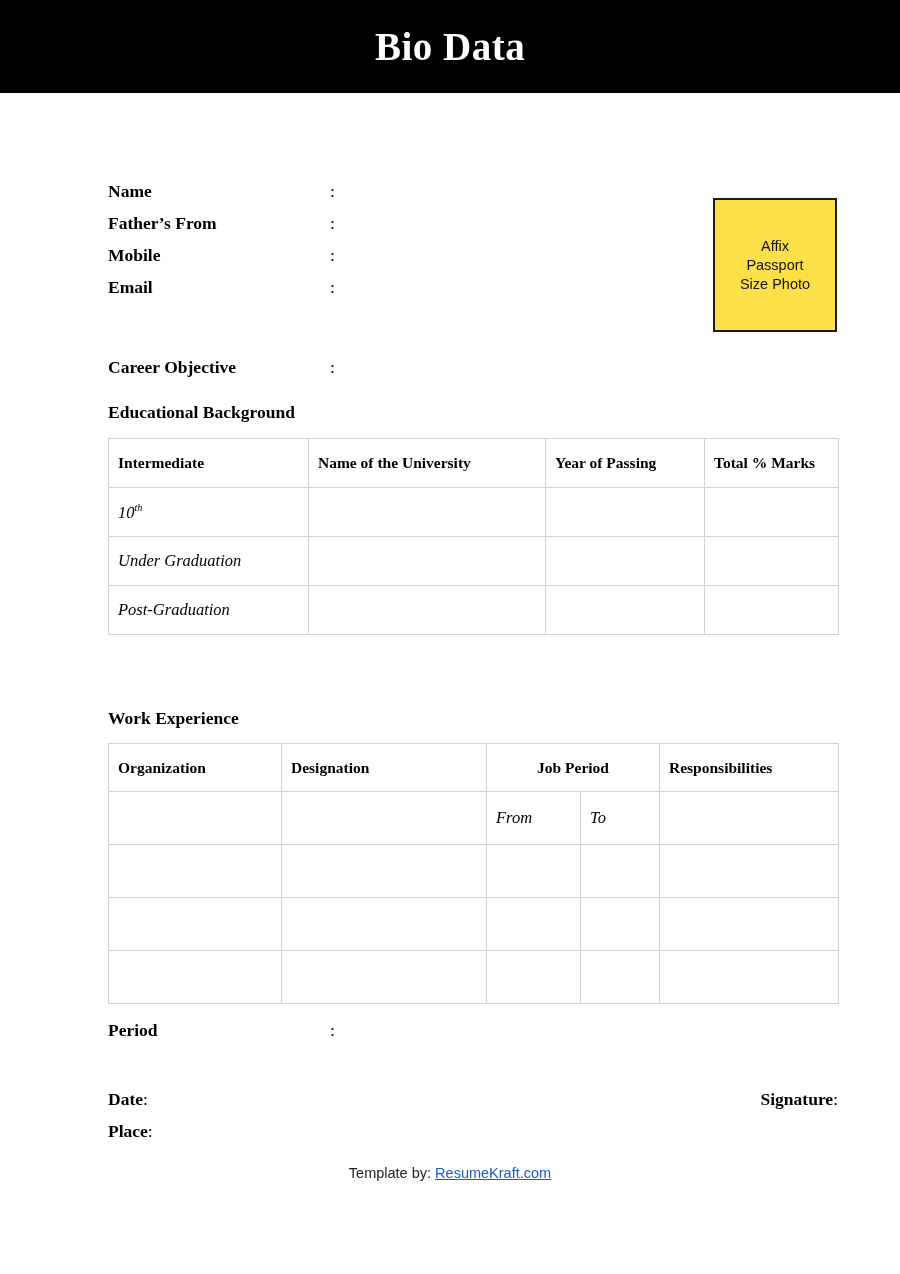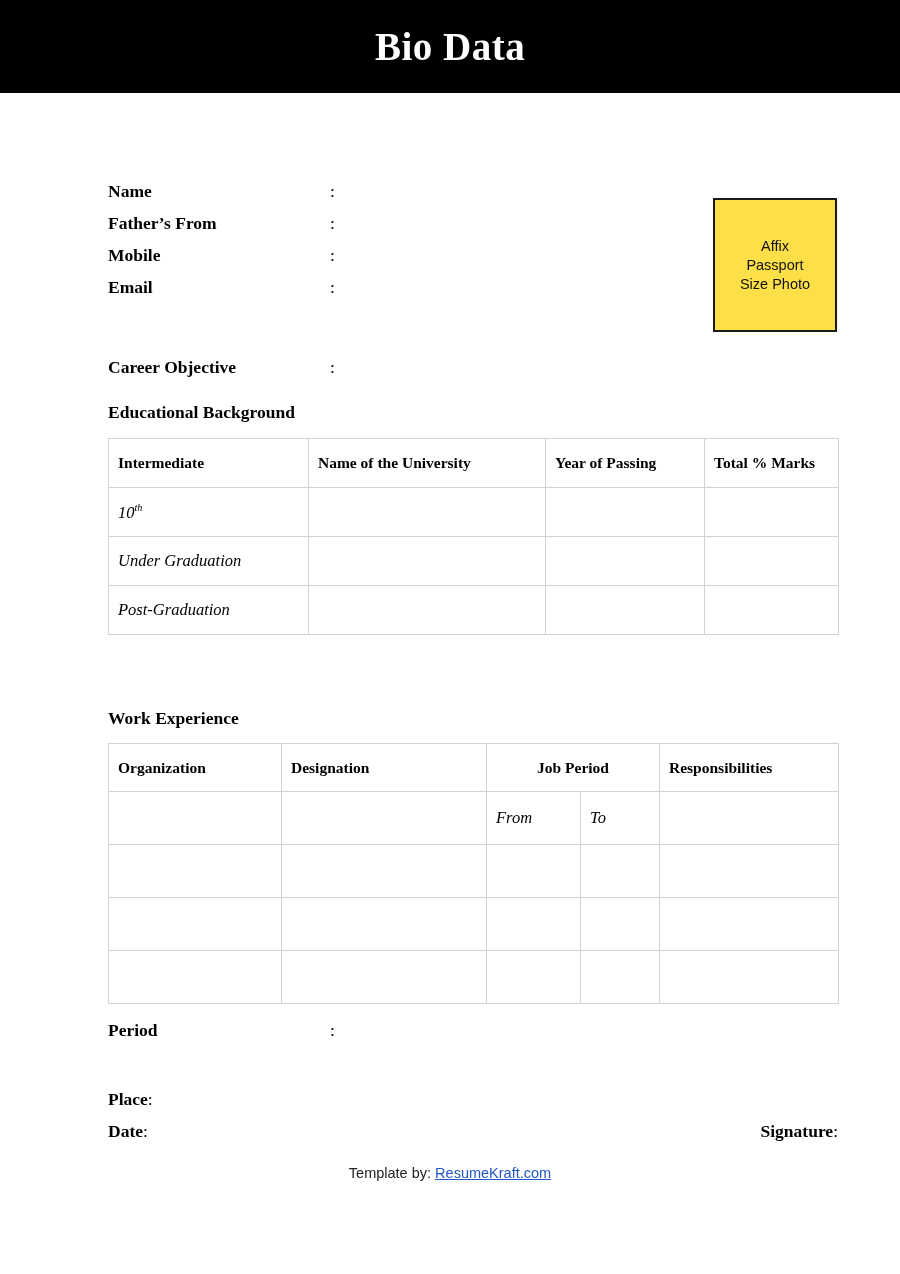--- a/index.html
+++ b/index.html
@@ -360,26 +360,26 @@
   </table>
 
   <div class="address-row">
     <span class="address-label">Period</span>
     <span class="address-colon">:</span>
     <span class="detail-value"></span>
   </div>
 
   <div class="signoff">
     <div class="signoff-line">
+      <span class="signoff-item"><span>Date</span><span class="thin">:</span><span class="thin"></span></span>
+      <span class="signoff-item"><span>Signature</span><span class="thin">:</span><span class="thin"></span></span>
+    </div>
+    <div class="signoff-line">
       <span class="signoff-item"><span>Place</span><span class="thin">:</span><span class="thin"></span></span>
       <span class="signoff-item"></span>
-    </div>
-    <div class="signoff-line">
-      <span class="signoff-item"><span>Date</span><span class="thin">:</span><span class="thin"></span></span>
-      <span class="signoff-item"><span>Signature</span><span class="thin">:</span><span class="thin"></span></span>
     </div>
   </div>
 
   <div class="footer">
     <span>Template by:</span>
     <span class="footer-link">ResumeKraft.com</span>
   </div>
 
 </div>
 

